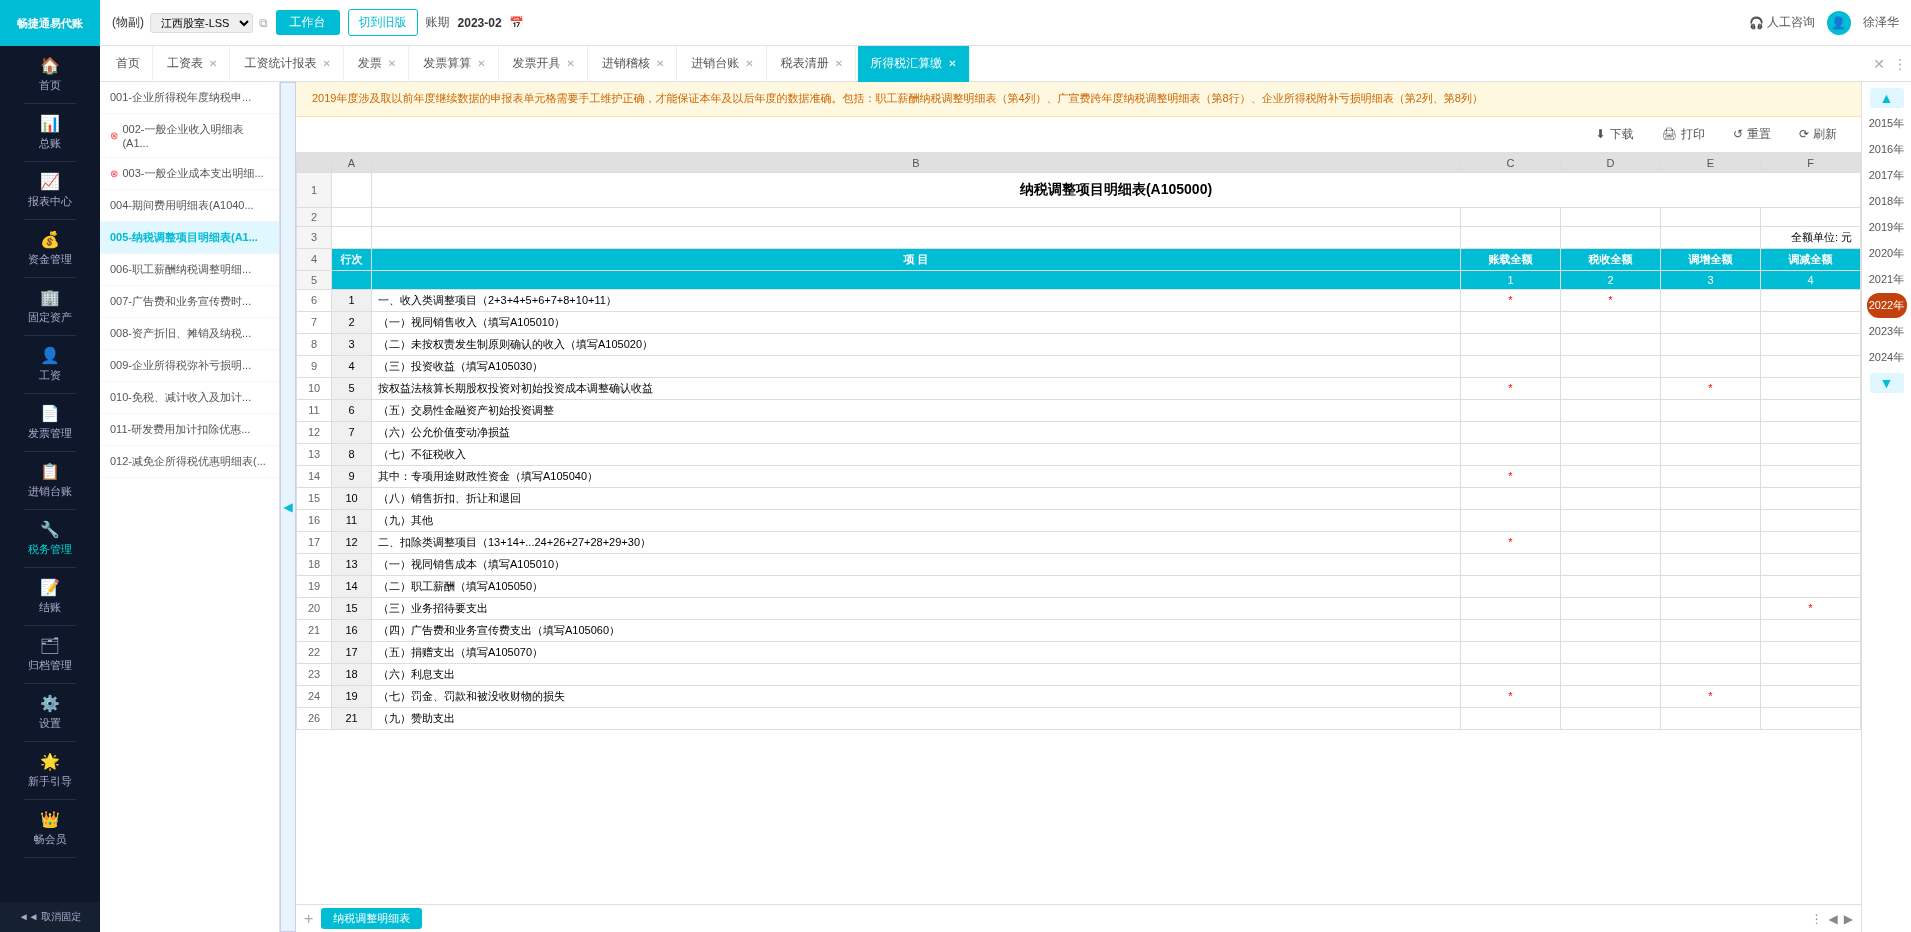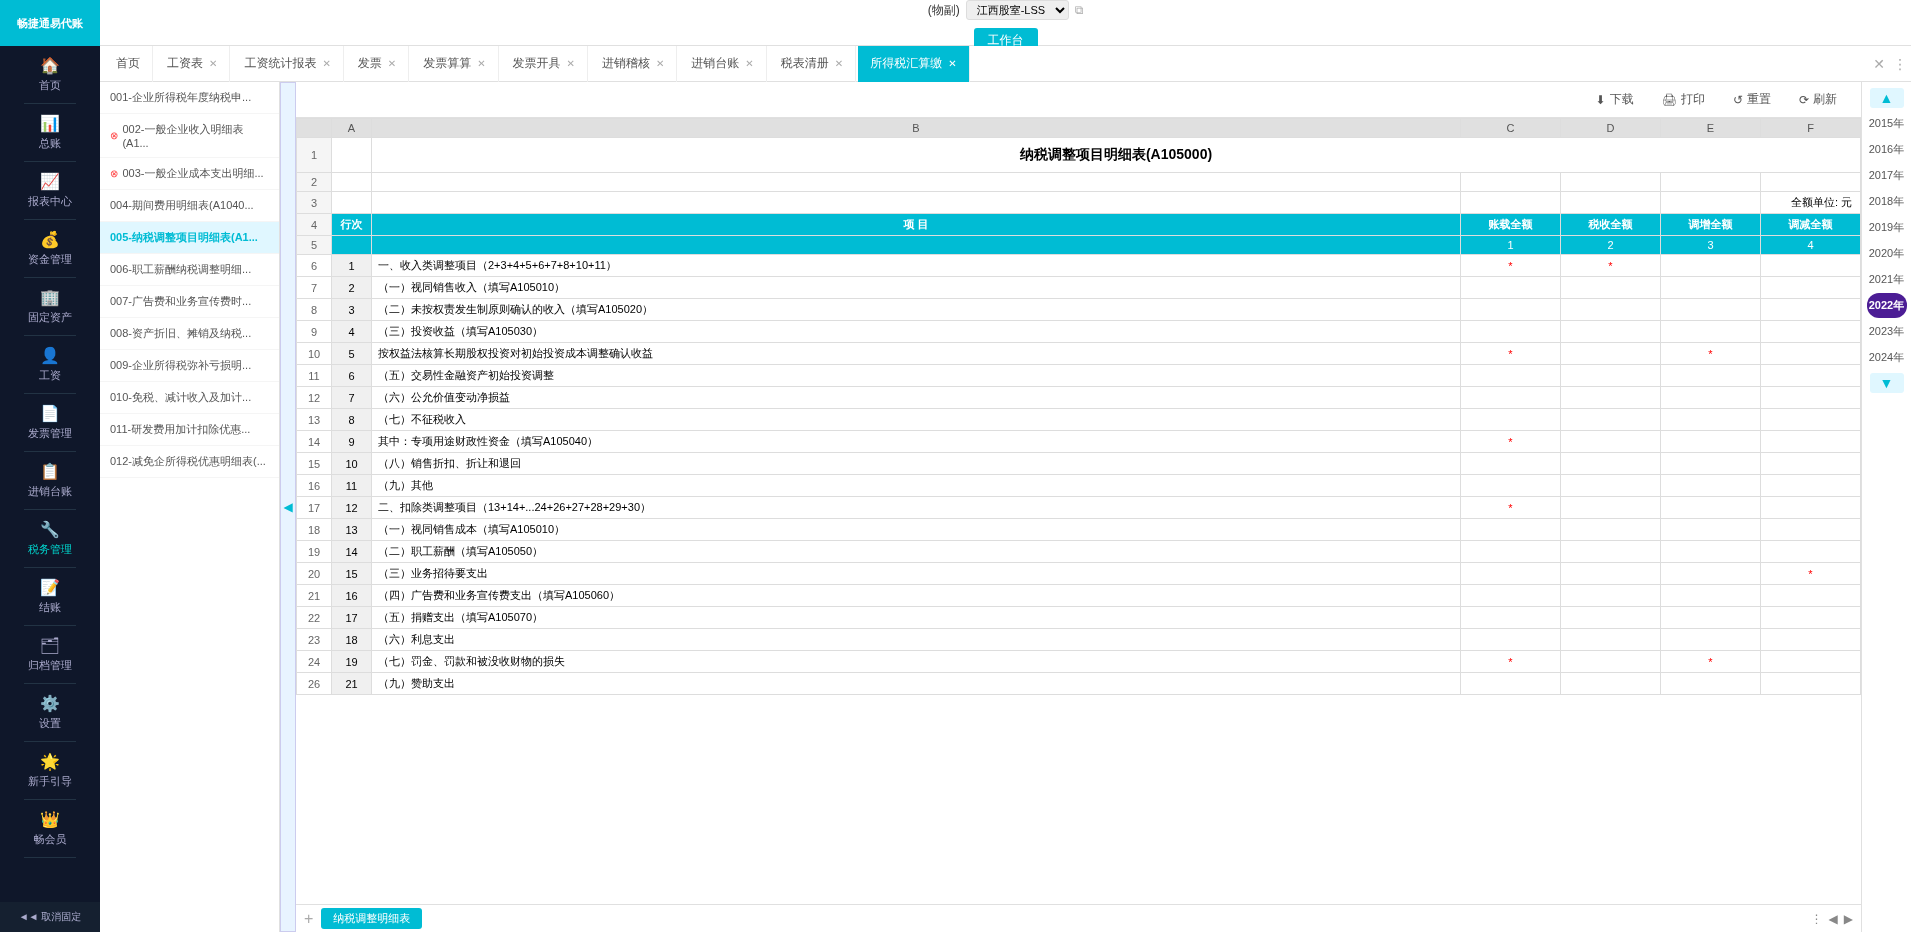--- a/index.html
+++ b/index.html
@@ -12,21 +12,21 @@
     .sidebar-item { width: 100%; display: flex; flex-direction: column; align-items: center; padding: 10px 4px; color: #aac; cursor: pointer; font-size: 11px; border-bottom: 1px solid #223344; }
     .sidebar-item.active { color: #00d4cc; }
     .sidebar-item .icon { font-size: 16px; margin-bottom: 3px; }
     .sidebar-bottom { margin-top: auto; width: 100%; }
     .sidebar-unfix { width: 100%; padding: 8px 4px; display: flex; align-items: center; justify-content: center; color: #aac; font-size: 10px; cursor: pointer; background: #152030; }
 
     
     .main { flex: 1; display: flex; flex-direction: column; overflow: hidden; background: #f5f5f5; }
 
     
-    .topbar { background: white; display: flex; align-items: center; padding: 0 12px; height: 46px; border-bottom: 1px solid #e0e0e0; gap: 8px; flex-shrink: 0; flex-direction: column; }
+    .topbar { background: white; display: flex; align-items: center; padding: 0 12px; height: 46px; border-bottom: 1px solid #e0e0e0; gap: 8px; flex-shrink: 0; }
     .topbar-company { display: flex; align-items: center; gap: 6px; font-size: 12px; color: #333; }
     .topbar-company select { border: 1px solid #ddd; border-radius: 3px; padding: 2px 6px; font-size: 11px; }
     .topbar-btn { background: #00bcd4; color: white; border: none; padding: 4px 14px; border-radius: 3px; font-size: 12px; cursor: pointer; }
     .topbar-btn-outline { background: white; color: #333; border: 1px solid #ddd; padding: 4px 10px; border-radius: 3px; font-size: 12px; cursor: pointer; }
     .topbar-right { margin-left: auto; display: flex; align-items: center; gap: 12px; font-size: 12px; color: #555; }
 
     
     .nav-tabs { background: white; display: flex; align-items: center; padding: 0 4px; border-bottom: 1px solid #e0e0e0; flex-shrink: 0; height: 36px; gap: 2px; }
     .nav-tab { padding: 0 12px; height: 36px; display: flex; align-items: center; font-size: 12px; color: #555; cursor: pointer; border-right: 1px solid #eee; white-space: nowrap; }
     .nav-tab.active { background: #00bcd4; color: white; }
@@ -57,21 +57,21 @@
     .sheet-table .row-num { background: #f5f5f5; text-align: center; color: #666; width: 30px; }
     .sheet-table .col-a { background: #f0f0f0; text-align: center; color: #333; width: 40px; }
     .sheet-table td.content-cell { background: white; }
     .sheet-table .row-content td { background: white; }
     .col-header { background: #00bcd4 !important; color: white !important; text-align: center !important; font-weight: bold !important; }
 
     
     .year-panel { width: 50px; background: white; border-left: 1px solid #e0e0e0; display: flex; flex-direction: column; align-items: center; padding-top: 4px; flex-shrink: 0; overflow-y: auto; }
     .year-nav-btn { width: 34px; height: 20px; background: #e0f7ff; border: none; cursor: pointer; display: flex; align-items: center; justify-content: center; color: #00bcd4; font-size: 14px; border-radius: 3px; margin: 2px; }
     .year-item { width: 40px; text-align: center; padding: 5px 2px; font-size: 11px; color: #555; cursor: pointer; border-radius: 3px; margin: 1px; }
-    .year-item.active { background: #4c1d95; color: white; border-radius: 12px; font-weight: bold; }
+    .year-item.active { background: #c2410c; color: white; border-radius: 12px; }
 
     
     .bottom-bar { background: white; border-top: 1px solid #e0e0e0; padding: 0 8px; display: flex; align-items: center; height: 28px; flex-shrink: 0; gap: 8px; }
     .bottom-tab { padding: 3px 12px; background: #00bcd4; color: white; font-size: 11px; border-radius: 3px; cursor: pointer; }
     .bottom-dots { margin-left: auto; font-size: 12px; color: #888; display: flex; align-items: center; gap: 6px; }
 
     
     .collapse-arrow { width: 16px; background: #e8f4ff; border: 1px solid #cce; display: flex; align-items: center; justify-content: center; cursor: pointer; color: #00bcd4; font-size: 12px; writing-mode: horizontal-tb; }
   </style>
 </head>
@@ -259,20 +259,23 @@
           <div class="left-panel-item">
             <span>012-减免企所得税优惠明细表(...</span>
           </div>
         </div>
     </div>
 
     <div class="collapse-arrow">◀</div>
 
     <div class="main-content">
 
+      <div class="notice-bar">
+        <span>2019年度涉及取以前年度继续数据的申报表单元格需要手工维护正确，才能保证本年及以后年度的数据准确。包括：职工薪酬纳税调整明细表（第4列）、广宣费跨年度纳税调整明细表（第8行）、企业所得税附补亏损明细表（第2列、第8列）</span>
+      </div>
 
       <div class="toolbar">
         <div class="toolbar-btn">
           <span>⬇</span>
           <span>下载</span>
         </div>
         <div class="toolbar-btn">
           <span>🖨</span>
           <span>打印</span>
         </div>

